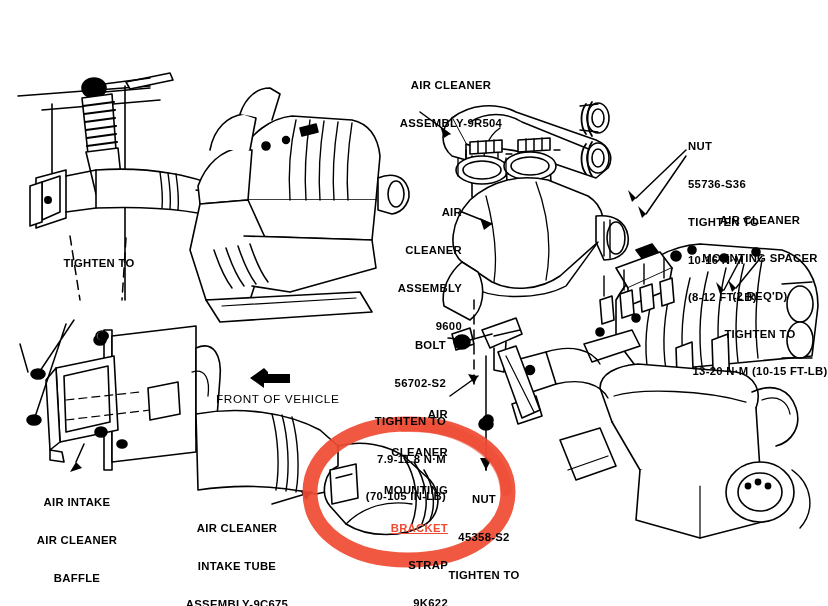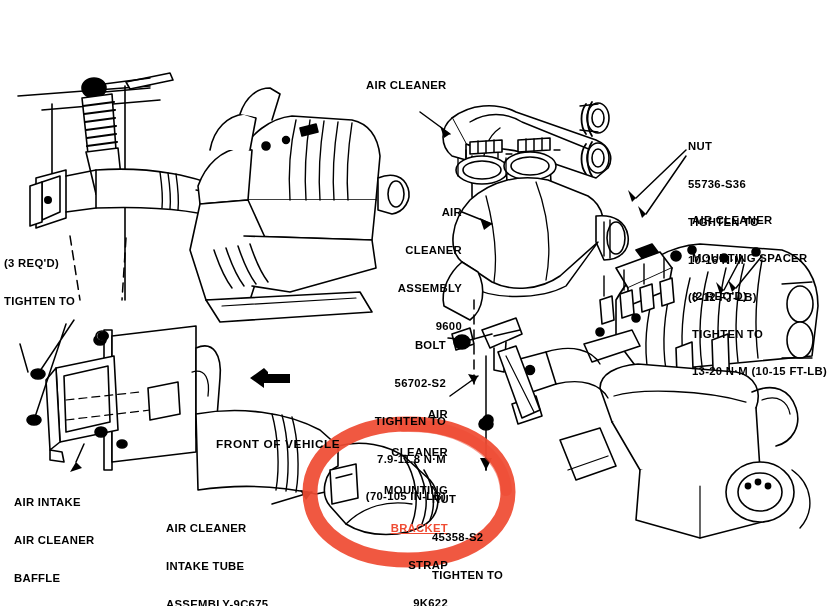--- a/index.html
+++ b/index.html
@@ -30,36 +30,35 @@
     position: absolute;
     font-family: "Liberation Sans", sans-serif;
     font-weight: bold;
     font-size: 11.3px;
     line-height: 12.6px;
     letter-spacing: 0.3px;
     color: #000000;
     white-space: pre;
     text-transform: uppercase;
   }
-  .callout.c-center { text-align: left; }
+  .callout.c-center { text-align: center; }
   .callout.c-right  { text-align: right; }
   .callout.c-left   { text-align: left; }
   .callout .ln { display: block; }
   
   .ln.marked { color: #ef4b33; text-decoration: underline; }
 
   .front-arrow-label {
     position: absolute;
     font-family: "Liberation Sans", sans-serif;
-    font-weight: bold;
+    font-weight: normal;
     font-size: 11.8px;
     letter-spacing: 0.6px;
     color: #000;
     white-space: pre;
-    margin-top: 45px;
   }
   #front-arrow-icon {
     position: absolute;
   }
   
   #highlight-ellipse-layer {
     position: absolute;
     left: 0; top: 0;
     width: 828px; height: 606px;
     pointer-events: none;
@@ -398,26 +397,26 @@
   <svg id="highlight-ellipse-layer" viewBox="0 0 828 606">
     <path d="M408,424
              C466,424 508,452 508,492
              C508,532 466,560 408,560
              C350,560 310,532 310,492
              C310,452 352,424 408,424 Z" fill="none" stroke="#ef4b33" stroke-width="15" stroke-linecap="round" opacity="0.93"></path>
     <path d="M404,426 C462,424 504,454 506,490" fill="none" stroke="#ef4b33" stroke-width="12" stroke-linecap="round" opacity="0.55"></path>
   </svg>
 
   <div class="callout c-center" style="left:4px; top:232px; width:190px;">
-    <span class="ln">(3 REQ'D)</span>
     <span class="ln">TIGHTEN TO</span>
   </div>
 
   <div class="callout c-center" style="left:366px; top:54px; width:170px;">
     <span class="ln">AIR CLEANER</span>
+    <span class="ln">ASSEMBLY-9R504</span>
   </div>
 
   <div class="callout c-left" style="left:688px; top:115px; width:138px;">
     <span class="ln">NUT</span>
     <span class="ln">55736-S36</span>
     <span class="ln">TIGHTEN TO</span>
     <span class="ln">10-16 N·m</span>
     <span class="ln">(8-12 FT-LB)</span>
   </div>
 

